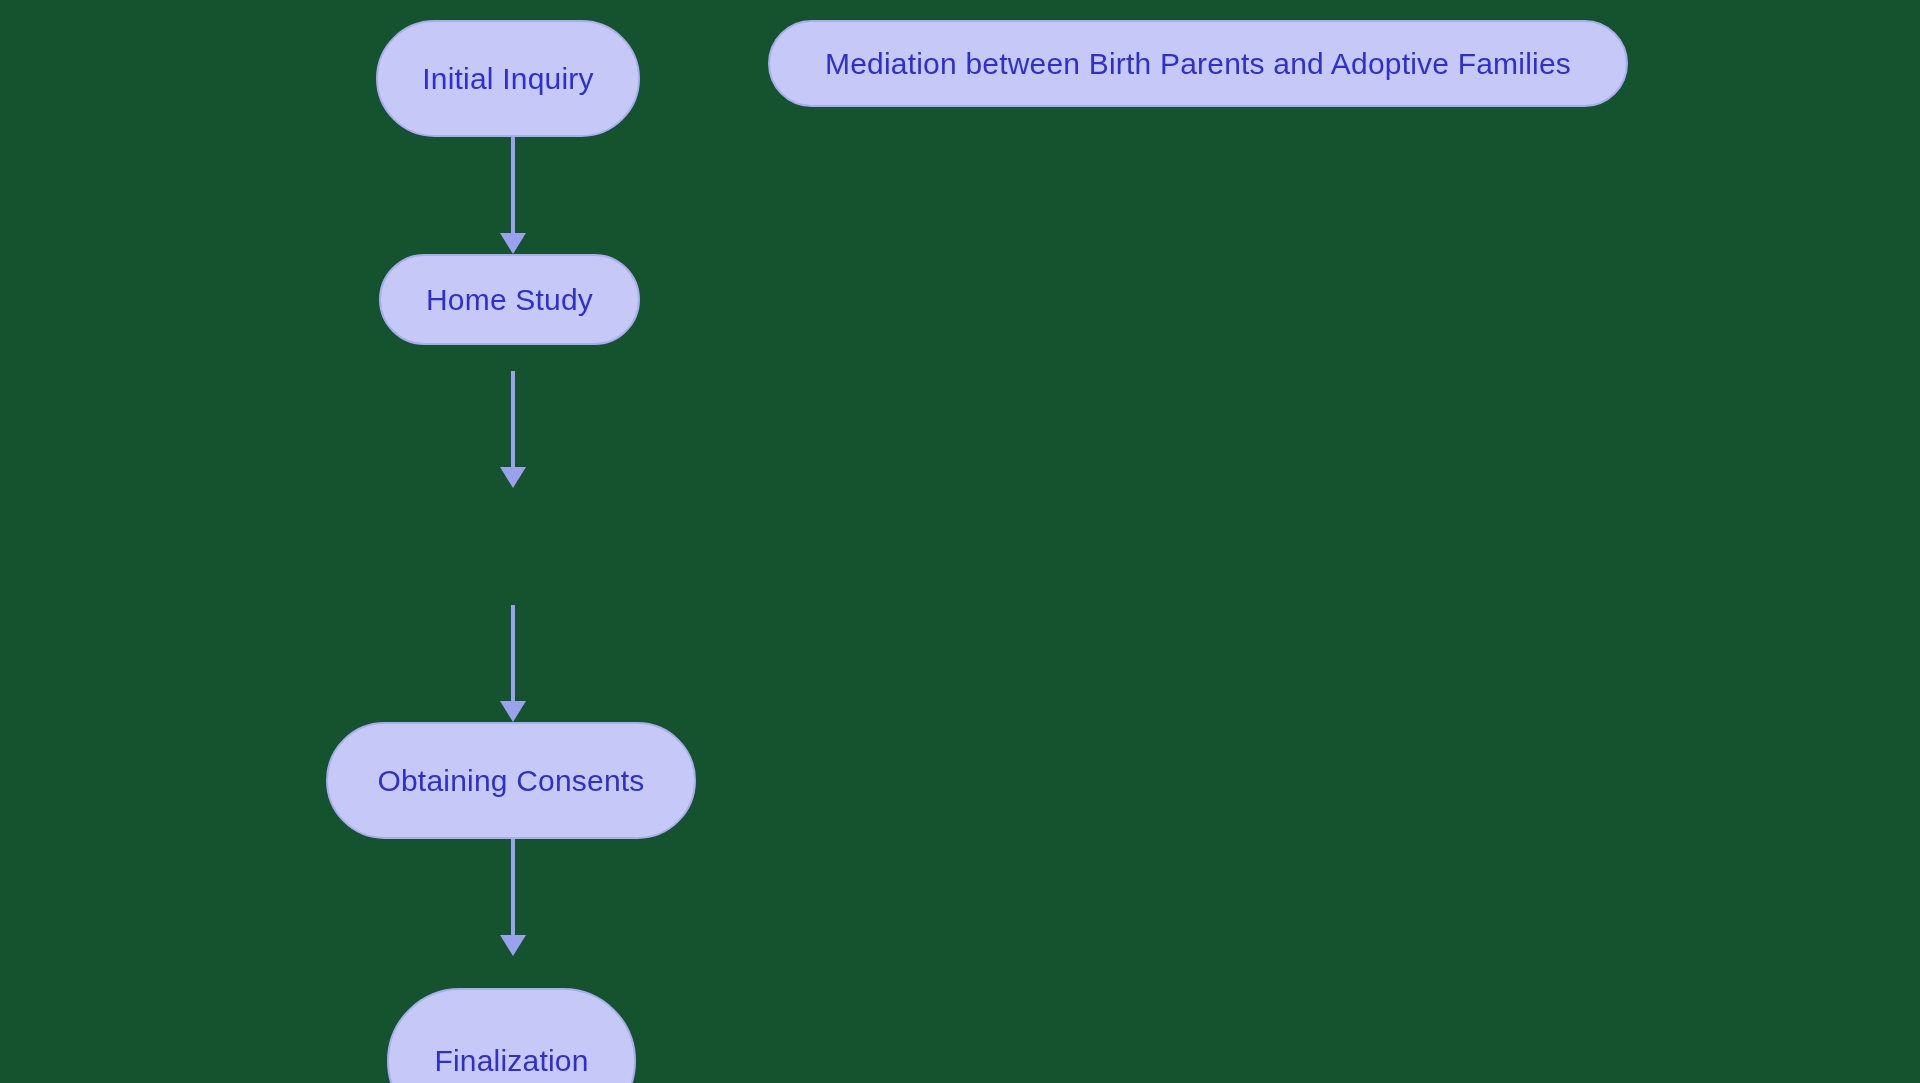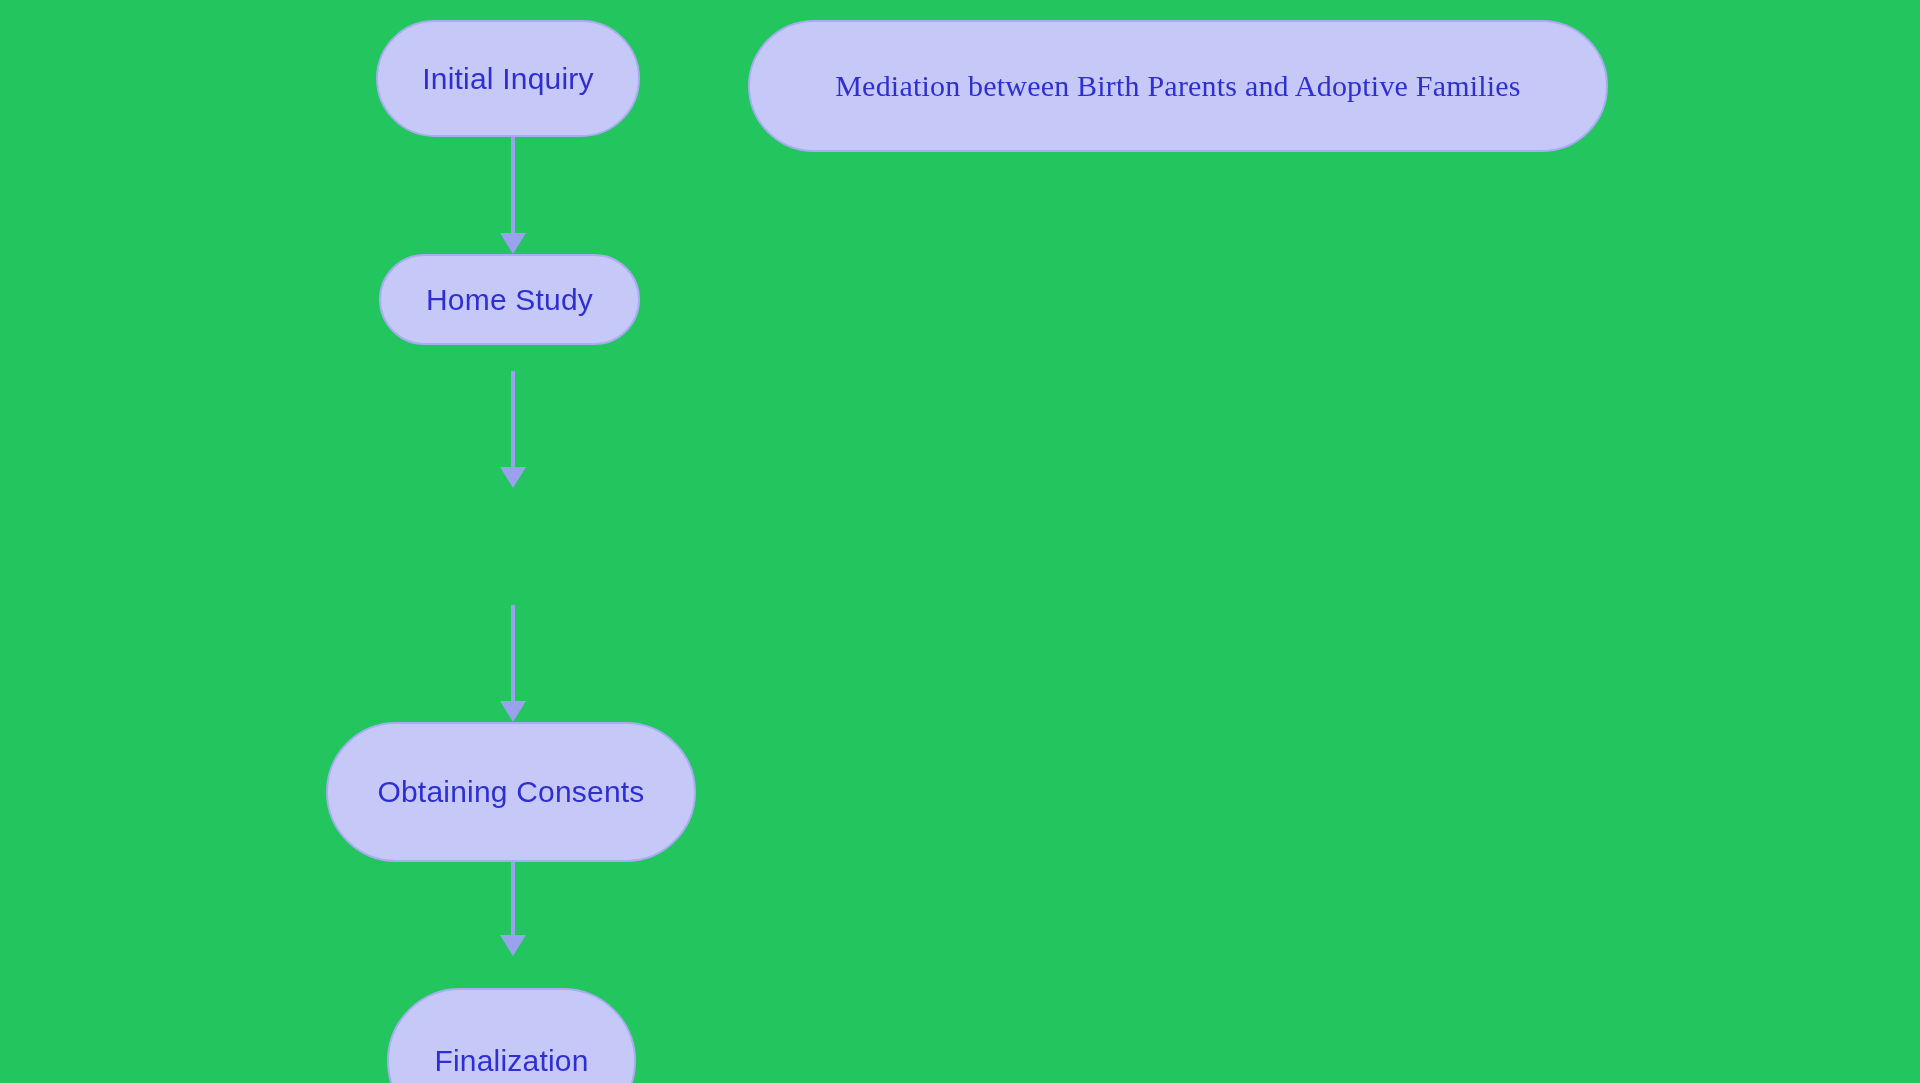--- a/index.html
+++ b/index.html
@@ -11,21 +11,21 @@
   body {
     width: 1920px;
     height: 1083px;
     overflow: hidden;
     font-family: "Liberation Sans", "DejaVu Sans", sans-serif;
   }
   #canvas {
     position: relative;
     width: 1920px;
     height: 1083px;
-    background: #22c55e;
+    background: #14532d;
   }
   .node {
     position: absolute;
     box-sizing: border-box;
     display: flex;
     align-items: center;
     justify-content: center;
     background: #c6c9f8;
     border: 2px solid #a7adf0;
     border-radius: 999px;
@@ -90,25 +90,25 @@
 
   <div class="node" style="left:376px; top:20px; width:264px; height:117px;">
     <span class="node-label">Initial Inquiry</span>
   </div>
 
   <div class="node" style="left:379px; top:254px; width:261px; height:91px;">
     <span class="node-label">Home Study</span>
   </div>
 
 
-  <div class="node" style="left:326px; top:722px; width:370px; height:140px;">
+  <div class="node" style="left:326px; top:722px; width:370px; height:117px;">
     <span class="node-label">Obtaining Consents</span>
   </div>
 
   <div class="node" style="left:387px; top:988px; width:249px; height:146px;align-items:center;">
     <span class="node-label">Finalization</span>
   </div>
 
-  <div class="node" style="left:748px; top:20px; width:860px; height:132px;font-family:Liberation Serif, serif;">
+  <div class="node" style="left:768px; top:20px; width:860px; height:87px;">
     <span class="node-label">Mediation between Birth Parents and Adoptive Families</span>
   </div>
 
 </div>
 
 </body></html>

